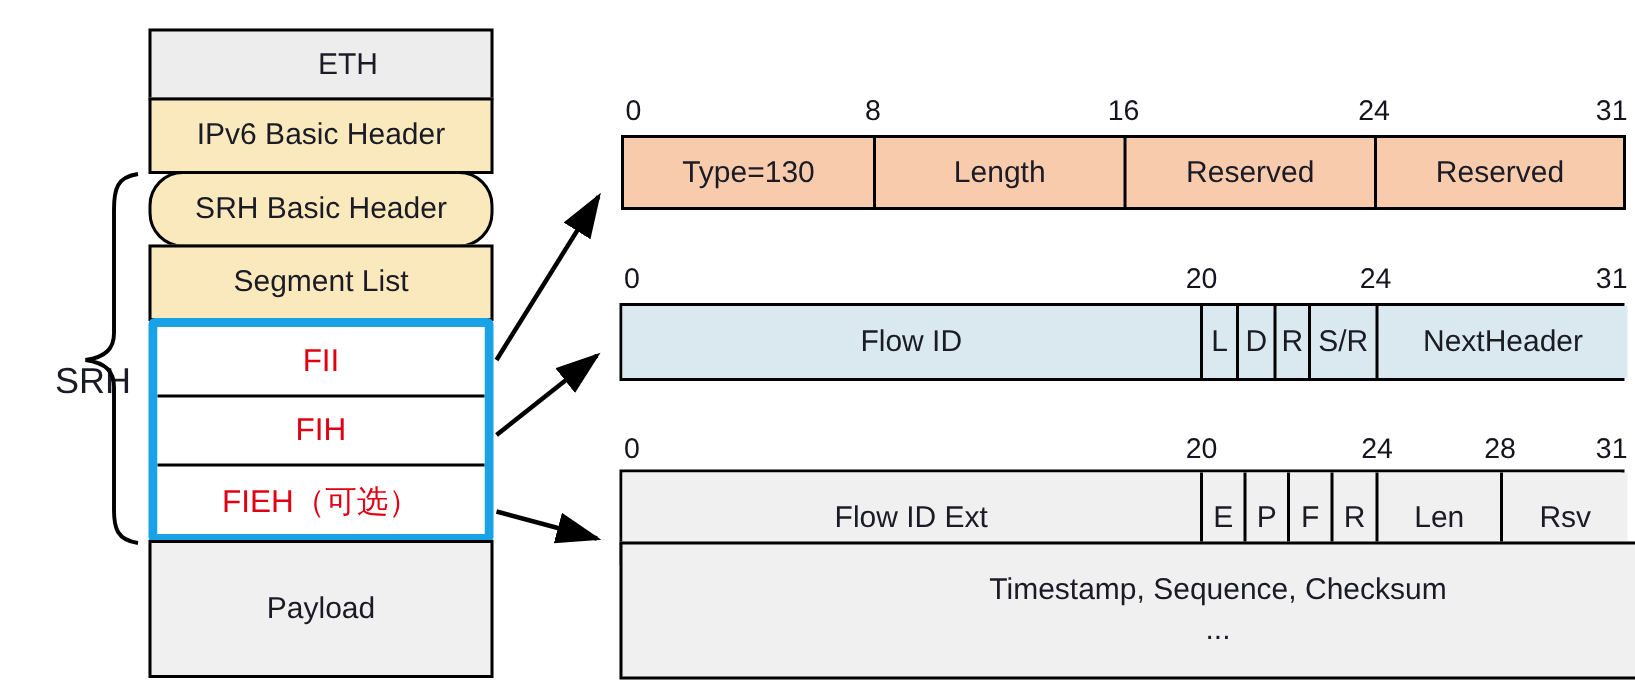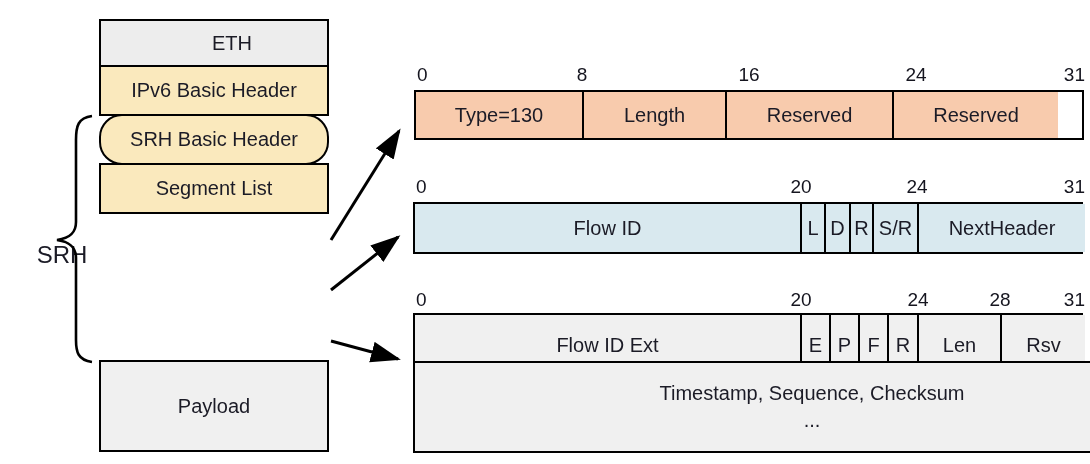--- a/index.html
+++ b/index.html
@@ -67,38 +67,49 @@
   <div class="layer bg-yellow" style="top:65px; height:51px;">
     <span>IPv6 Basic Header</span>
   </div>
   <div class="layer bg-yellow" style="top:114px; height:51px;border-radius:23px;">
     <span>SRH Basic Header</span>
   </div>
   <div class="layer bg-yellow" style="top:163px; height:51px;">
     <span>Segment List</span>
   </div>
 
+  <div class="hl-box">
+    <div class="hl-row" style="height:45px;">
+      <span>FII</span>
+    </div>
+    <div class="hl-row" style="height:46px;">
+      <span>FIH</span>
+    </div>
+    <div class="hl-row" style="height:47px;">
+      <span>FIEH（可选）</span>
+    </div>
+  </div>
 
   <div class="layer bg-gray" style="top:360px; height:92px;">
     <span>Payload</span>
   </div>
 
   <div class="brace-label">SRH</div>
 
   <span class="bitnum edge-left" style="left:417px; top:64px;">0</span>
   <span class="bitnum" style="left:582px; top:64px;">8</span>
   <span class="bitnum" style="left:749px; top:64px;">16</span>
   <span class="bitnum" style="left:916px; top:64px;">24</span>
   <span class="bitnum edge-right" style="left:1085px; top:64px;">31</span>
 
   <div class="bitrow" style="left:414px; top:90px; width:670px; height:50px;">
     <div class="cell bg-orange" style="width:166px;">
       <span>Type=130</span>
     </div>
-    <div class="cell bg-orange" style="width:143px;">
+    <div class="cell bg-orange" style="width:167px;">
       <span>Length</span>
     </div>
     <div class="cell bg-orange" style="width:167px;">
       <span>Reserved</span>
     </div>
     <div class="cell bg-orange" style="width:166px;">
       <span>Reserved</span>
     </div>
   </div>
 

